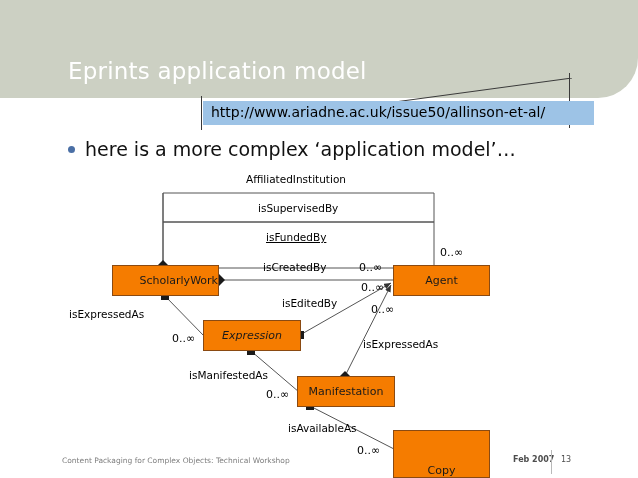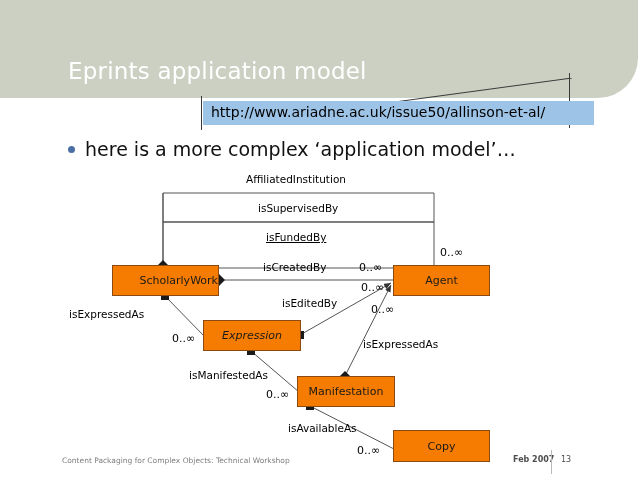--- a/index.html
+++ b/index.html
@@ -291,21 +291,21 @@
   </div>
   <div class="node" style="left:393px; top:265px; width:97px; height:31px;">
     <span>Agent</span>
   </div>
   <div class="node" style="left:203px; top:320px; width:98px; height:31px;font-style:italic;">
     <span>Expression</span>
   </div>
   <div class="node" style="left:297px; top:376px; width:98px; height:31px;">
     <span>Manifestation</span>
   </div>
-  <div class="node" style="left:393px; top:430px; width:97px; height:32px;">
+  <div class="node" style="left:393px; top:430px; width:97px; height:48px;align-items:flex-end;">
     <span>Copy</span>
   </div>
 
   <div class="rel-label" style="left:246px; top:173px;">AffiliatedInstitution</div>
   <div class="rel-label" style="left:258px; top:202px;">isSupervisedBy</div>
   <div class="rel-label" style="left:266px; top:231px;text-decoration:underline;">isFundedBy</div>
   <div class="rel-label" style="left:263px; top:261px;">isCreatedBy</div>
   <div class="rel-label" style="left:69px; top:308px;">isExpressedAs</div>
   <div class="rel-label" style="left:282px; top:297px;">isEditedBy</div>
   <div class="rel-label" style="left:363px; top:338px;">isExpressedAs</div>

